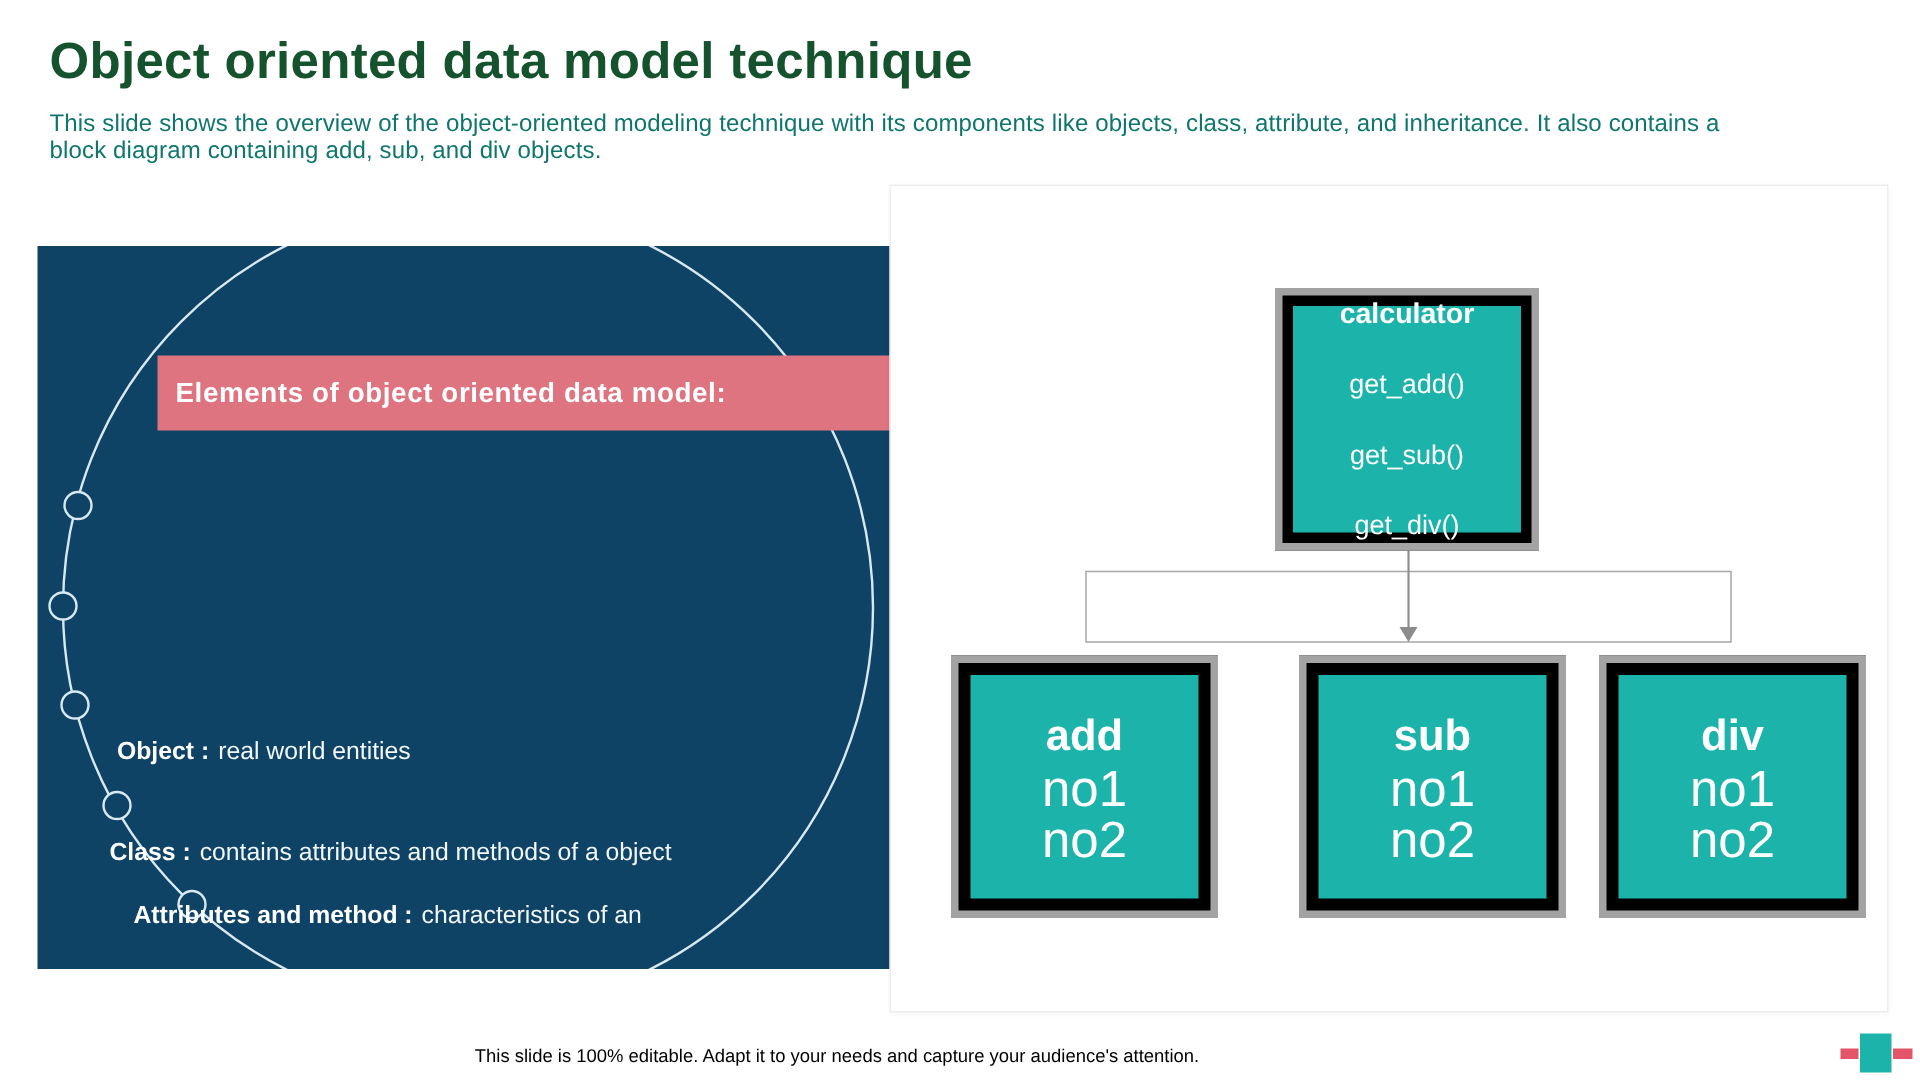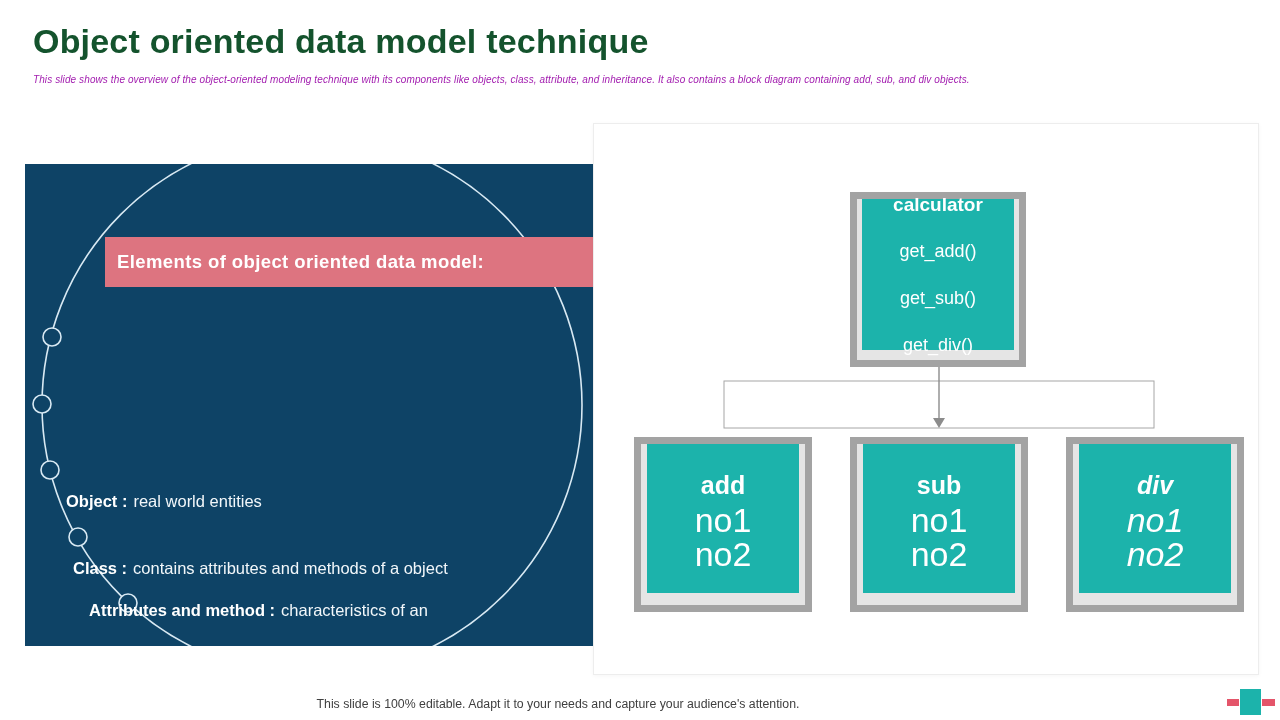--- a/index.html
+++ b/index.html
@@ -8,78 +8,78 @@
 
   .slide { position: absolute; inset: 0; background: #ffffff; }
 
   
   .title {
     position: absolute; left: 33px; top: 22px;
     font-size: 34px; font-weight: bold; color: #14532d; letter-spacing: 0.2px;
   }
   .subtitle {
     position: absolute; left: 33px; top: 74px; width: 1140px;
-    font-size: 10px; color: #a21caf; letter-spacing: 0.1px; font-style: italic;
+    font-size: 16px; color: #0f766e; letter-spacing: 0.1px;
   }
 
   
   .left-panel {
     position: absolute; left: 25px; top: 164px; width: 596px; height: 482px;
     background: #0e4366; overflow: hidden;
   }
   .arc-svg { position: absolute; left: 0; top: 0; }
   .banner {
     position: absolute; left: 80px; top: 73px; width: 493px; height: 50px;
     background: #dd7480; color: #ffffff; font-weight: bold; font-size: 18.5px;
     letter-spacing: 0.4px; display: flex; align-items: center; padding-left: 12px;
   }
   .bullet {
     position: absolute; height: 26px; line-height: 26px; white-space: nowrap;
     color: #f2f7fa; font-size: 16.5px;
   }
   .bullet .term { font-weight: bold; margin-right: 6px; color: #ffffff; }
   .bullet .term:empty { display: none; margin: 0; }
-  .b0 { left: 41px;  top: 324px; }
+  .b0 { left: 53px;  top: 324px; }
   .b1 { left: 48px;  top: 391px; }
   .b2 { left: 64px;  top: 433px; }
 
   
   .card {
     position: absolute; left: 593px; top: 123px; width: 666px; height: 552px;
     background: #ffffff; border: 1px solid #ededed;
     box-shadow: 0 1px 4px rgba(0,0,0,0.04);
   }
   .connector-svg { position: absolute; left: 0; top: 0; }
 
   .node-outer {
-    position: absolute; background: #e5e5e5; border: 7px solid #a3a3a3;
-    display: flex; justify-content: center;
+    position: absolute; background: #000000; border: 5px solid #a3a3a3;
+    display: flex; align-items: center; justify-content: center;
   }
   .node-inner {
     background: #1cb3ab; color: #ffffff; width: 152px;
     display: flex; flex-direction: column; align-items: center; justify-content: center;
     text-align: center;
   }
   .calc-outer { left: 256px; top: 68px; width: 176px; height: 175px; }
   .calc-outer .node-inner { height: 151px; }
   .calc-title { font-weight: bold; font-size: 19px; line-height: 23px; }
   .calc-method { font-size: 18px; line-height: 23px; margin-top: 24px; }
 
   .child-outer { top: 313px; width: 178px; height: 175px; }
   .child-outer .node-inner { height: 149px; }
   .child-add { left: 40px; }
-  .child-sub { left: 256px; }
-  .child-div { left: 472px; font-style: italic; }
-  .child-title { font-weight: bold; font-size: 25px; line-height: 36px; }
+  .child-sub { left: 272px; }
+  .child-div { left: 472px; }
+  .child-title { font-weight: bold; font-size: 29px; line-height: 36px; }
   .child-field { font-size: 34px; line-height: 34px; }
 
   
   .footer-note {
     position: absolute; left: 0; top: 697px; width: 1116px;
-    text-align: center; font-size: 12.3px; color: #404040;
+    text-align: center; font-size: 12.3px; color: #000000;
   }
   .logo { position: absolute; left: 1225px; top: 688px; width: 52px; height: 28px; }
   .logo-bar-left  { position: absolute; left: 2px;  top: 11px; width: 12px; height: 7px;  background: #e4556a; }
   .logo-square    { position: absolute; left: 15px; top: 1px;  width: 21px; height: 26px; background: #1cb3ab; }
   .logo-bar-right { position: absolute; left: 37px; top: 11px; width: 13px; height: 7px;  background: #e4556a; }
 </style>
 </head>
 <body>
 
 <div class="slide">

